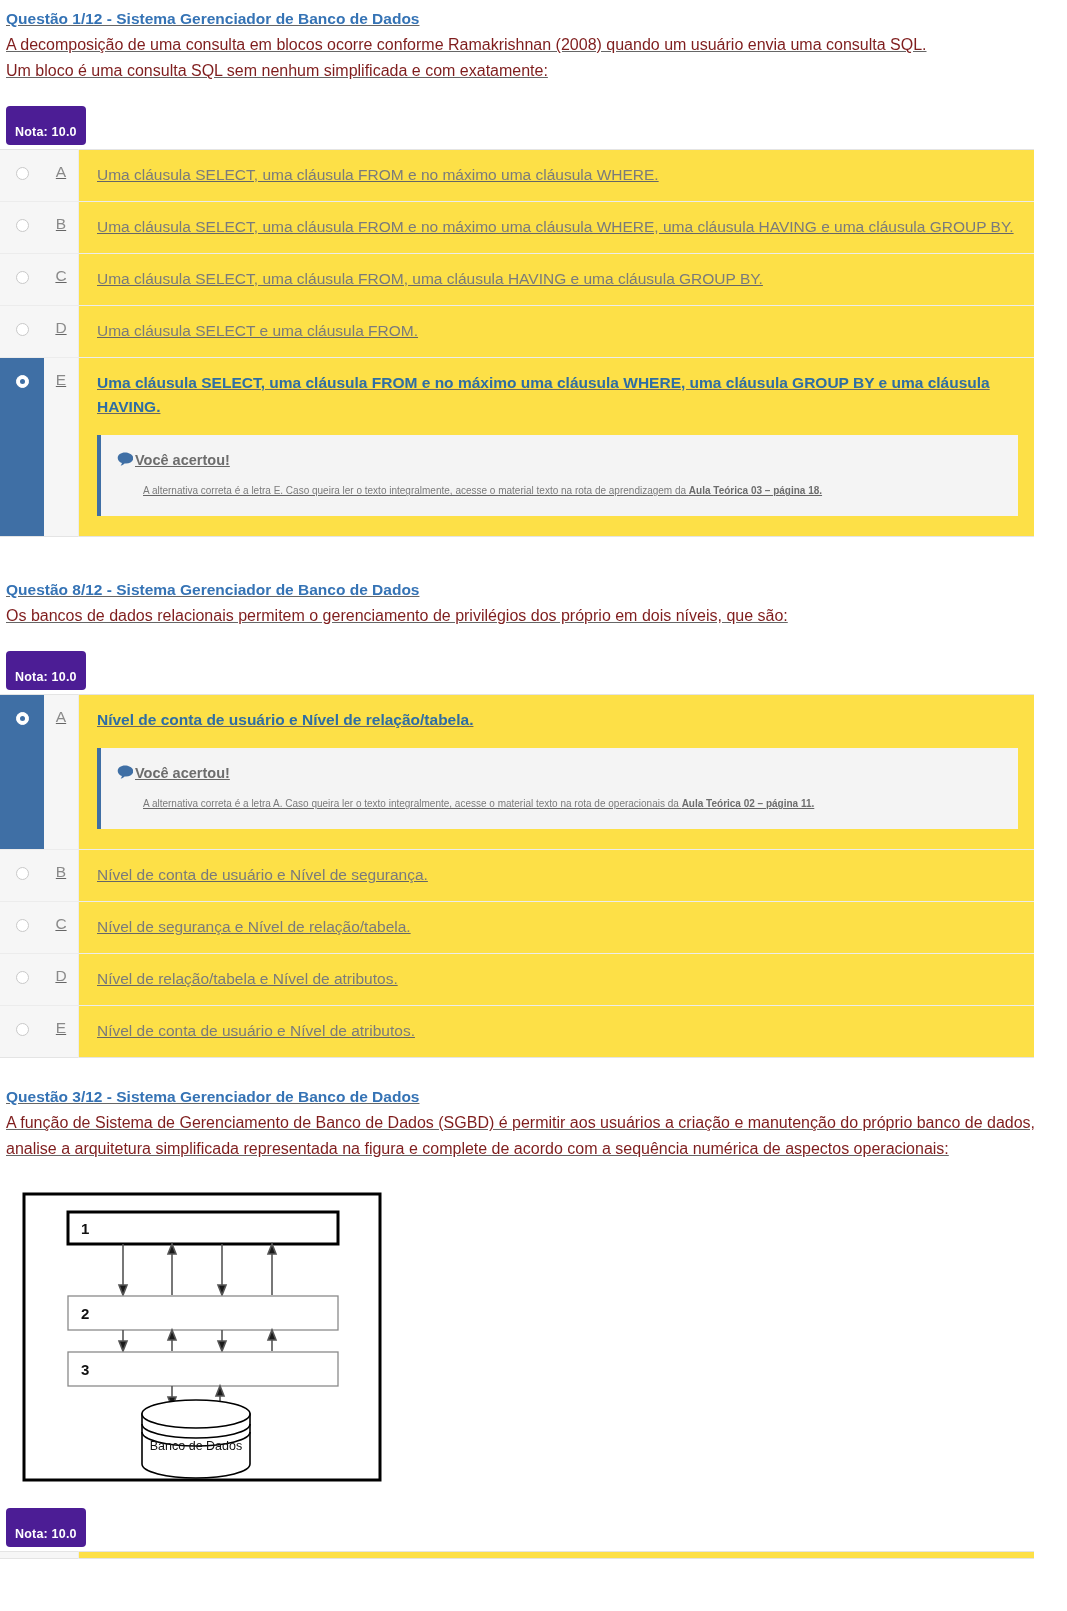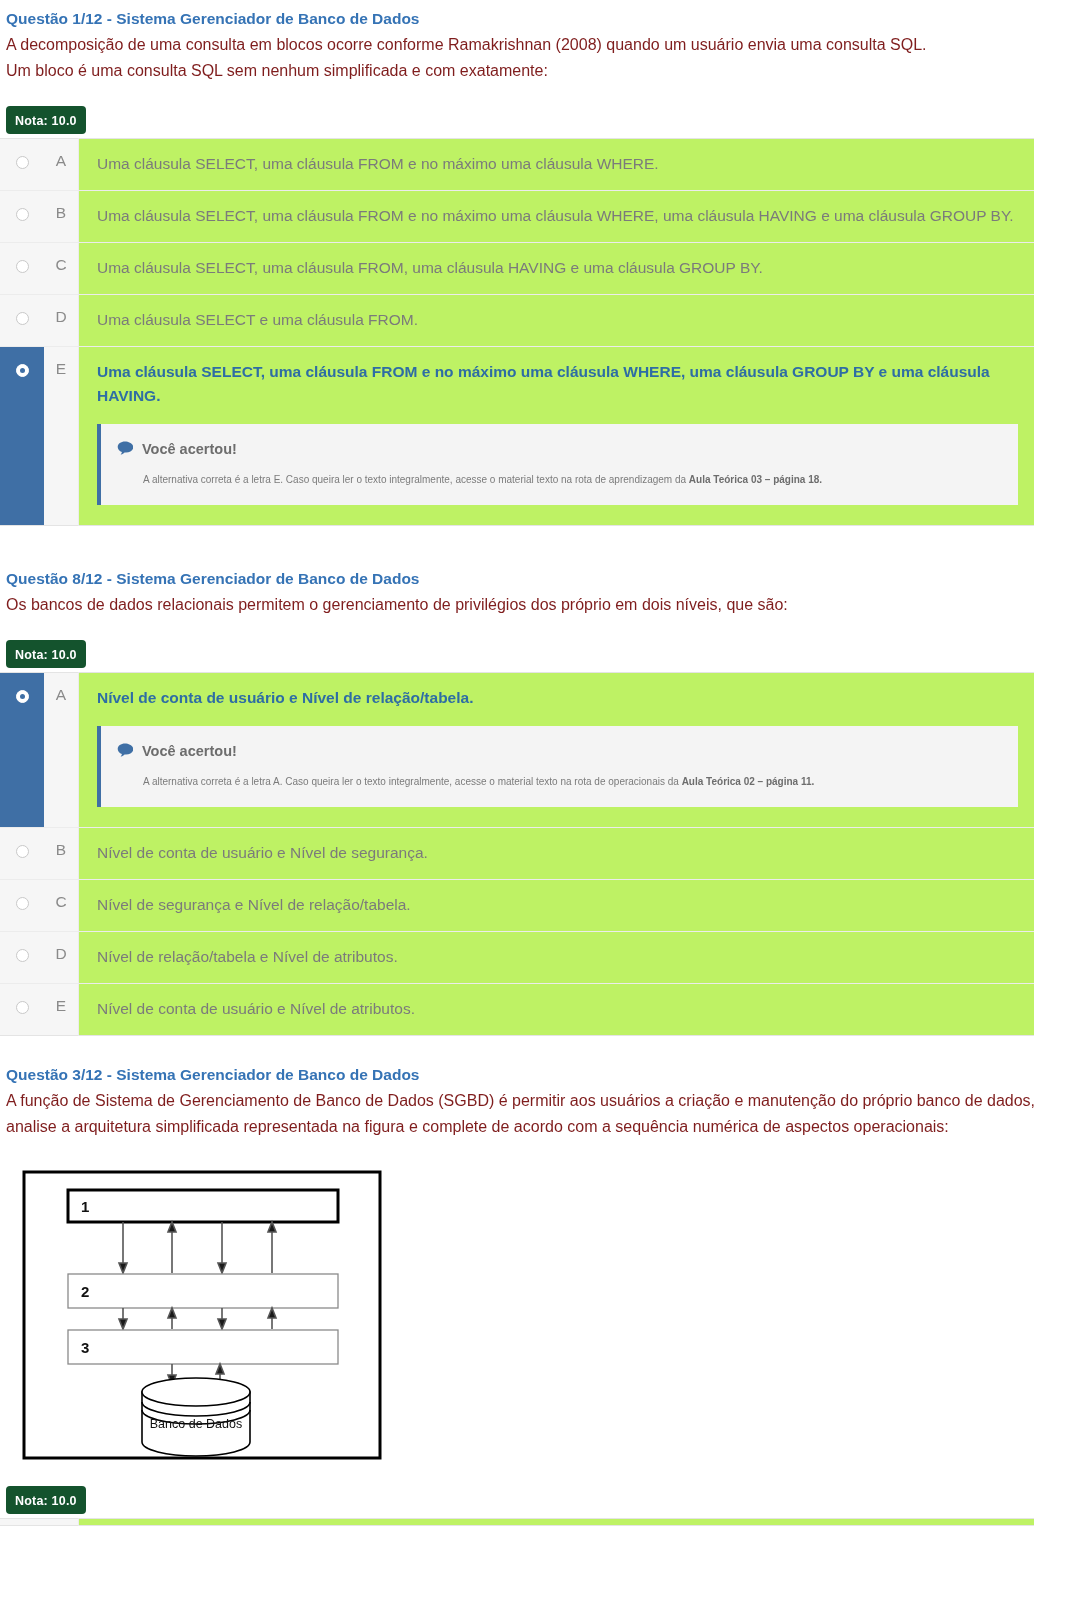--- a/index.html
+++ b/index.html
@@ -12,20 +12,21 @@
     width: 1067px;
     min-height: 1611px;
     font-family: "Liberation Sans", sans-serif;
     color: #666666;
     -webkit-font-smoothing: antialiased;
   }
   .page {
     width: 1067px;
     position: relative;
     overflow: hidden;
+    text-decoration: underline;
   }
 
   
   .question-block {
     padding: 0 0 0 0;
   }
   .q-heading {
     color: #3573b5;
     font-weight: bold;
     font-size: 15.5px;
@@ -43,26 +44,26 @@
   .q-statement p {
     margin: 0;
   }
 
   
   .nota-wrap {
     margin: 22px 0 4px 6px;
   }
   .nota-badge {
     display: inline-block;
-    background: #14532d;
+    background: #4c1d95;
     color: #ffffff;
     font-size: 12.5px;
     font-weight: bold;
     line-height: 1;
-    padding: 9px 9px 6px 9px;
+    padding: 20px 9px 6px 9px;
     border-radius: 4px;
     letter-spacing: .2px;
   }
 
   
   .options {
     width: 1034px;
     border-collapse: collapse;
     border-top: 1px solid #e4e4e4;
     border-bottom: 1px solid #e4e4e4;
@@ -89,21 +90,21 @@
     color: #8a8a8a;
     font-size: 15.5px;
     padding: 13px 0 14px 0;
     border-right: 1px solid #ececec;
   }
   td.text-cell {
     padding: 13px 16px 14px 18px;
     color: #7b7b7b;
     font-size: 15.5px;
     line-height: 1.55;
-    background: #bef264;
+    background: #fde047;
   }
 
   
   tr.selected td.radio-cell {
     background: #3f6fa5;
   }
   tr.selected td.letter-cell {
     background: #f6f6f6;
     color: #8a8a8a;
   }
@@ -142,21 +143,21 @@
     margin: 16px 0 6px 0;
     background: #f4f4f4;
     border-left: 4px solid #3f6fa5;
     padding: 14px 18px 16px 16px;
     font-weight: normal;
     color: #7b7b7b;
   }
   .fb-title {
     display: flex;
     align-items: flex-start;
-    gap: 9px;
+    gap: 2px;
     font-weight: bold;
     color: #6d6d6d;
     font-size: 14.5px;
     margin-bottom: 10px;
   }
   .bubble-icon {
     flex: 0 0 auto;
     display: inline-block;
     margin-top: 1px;
   }

